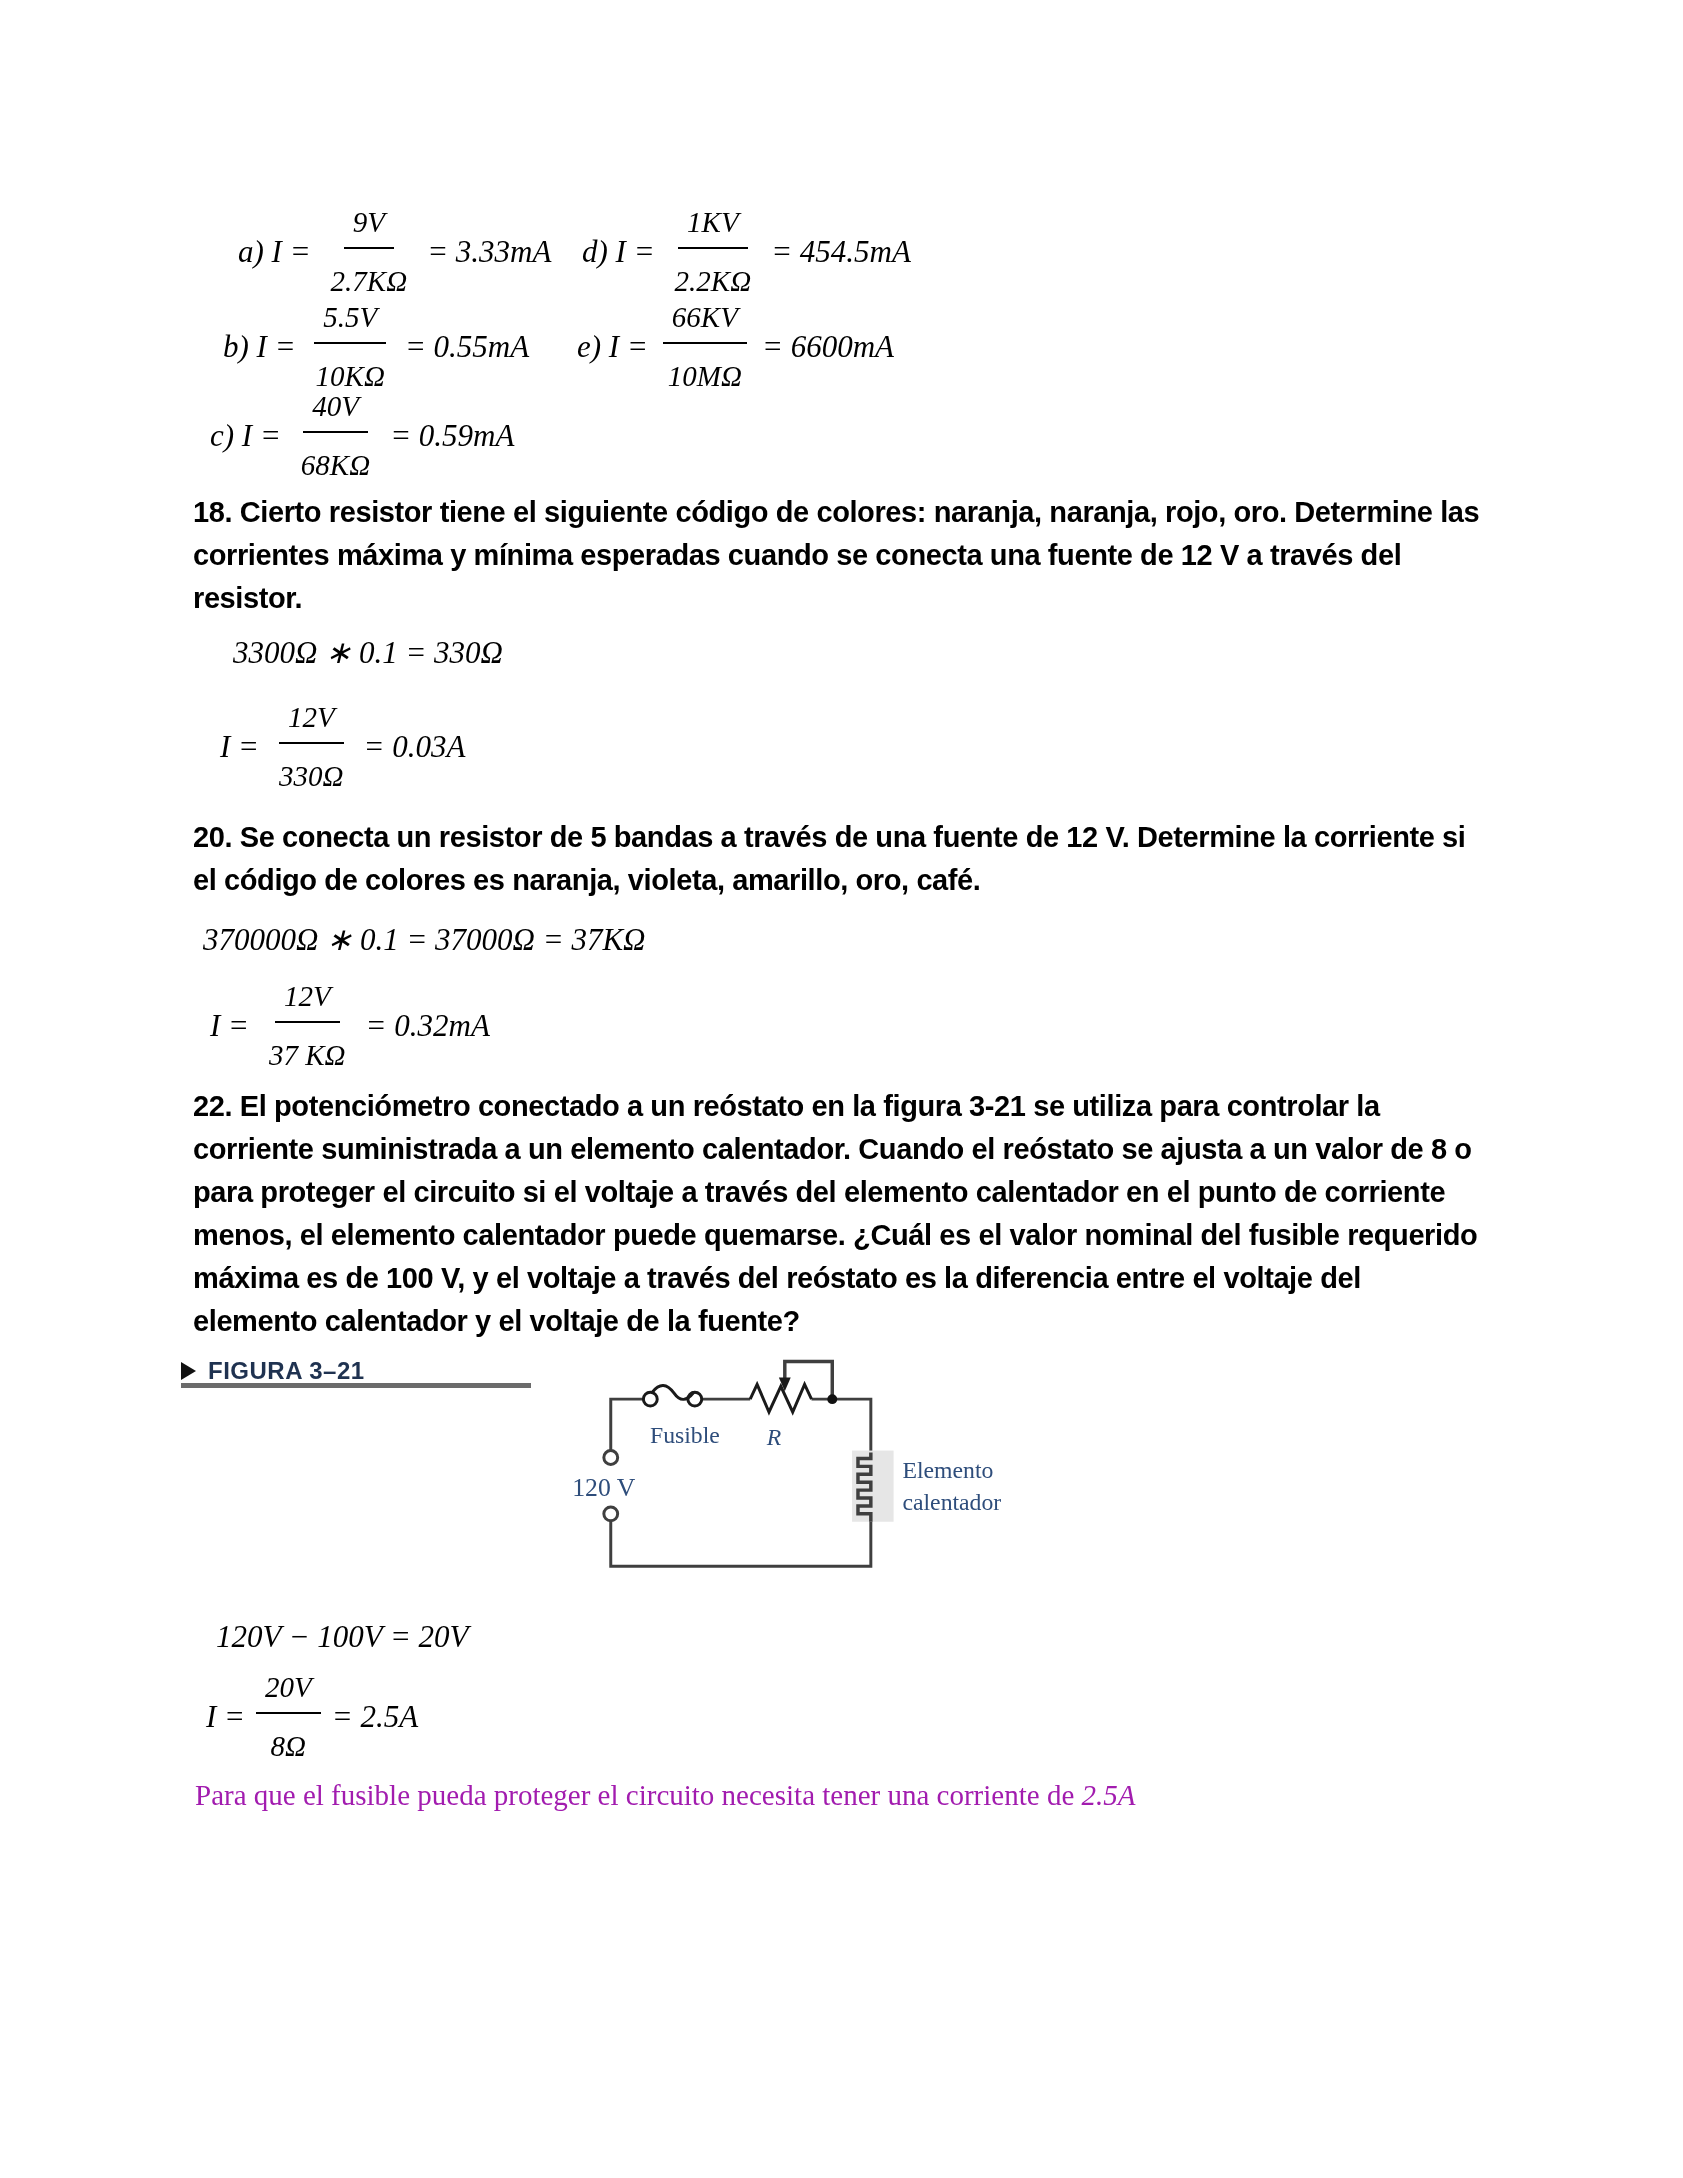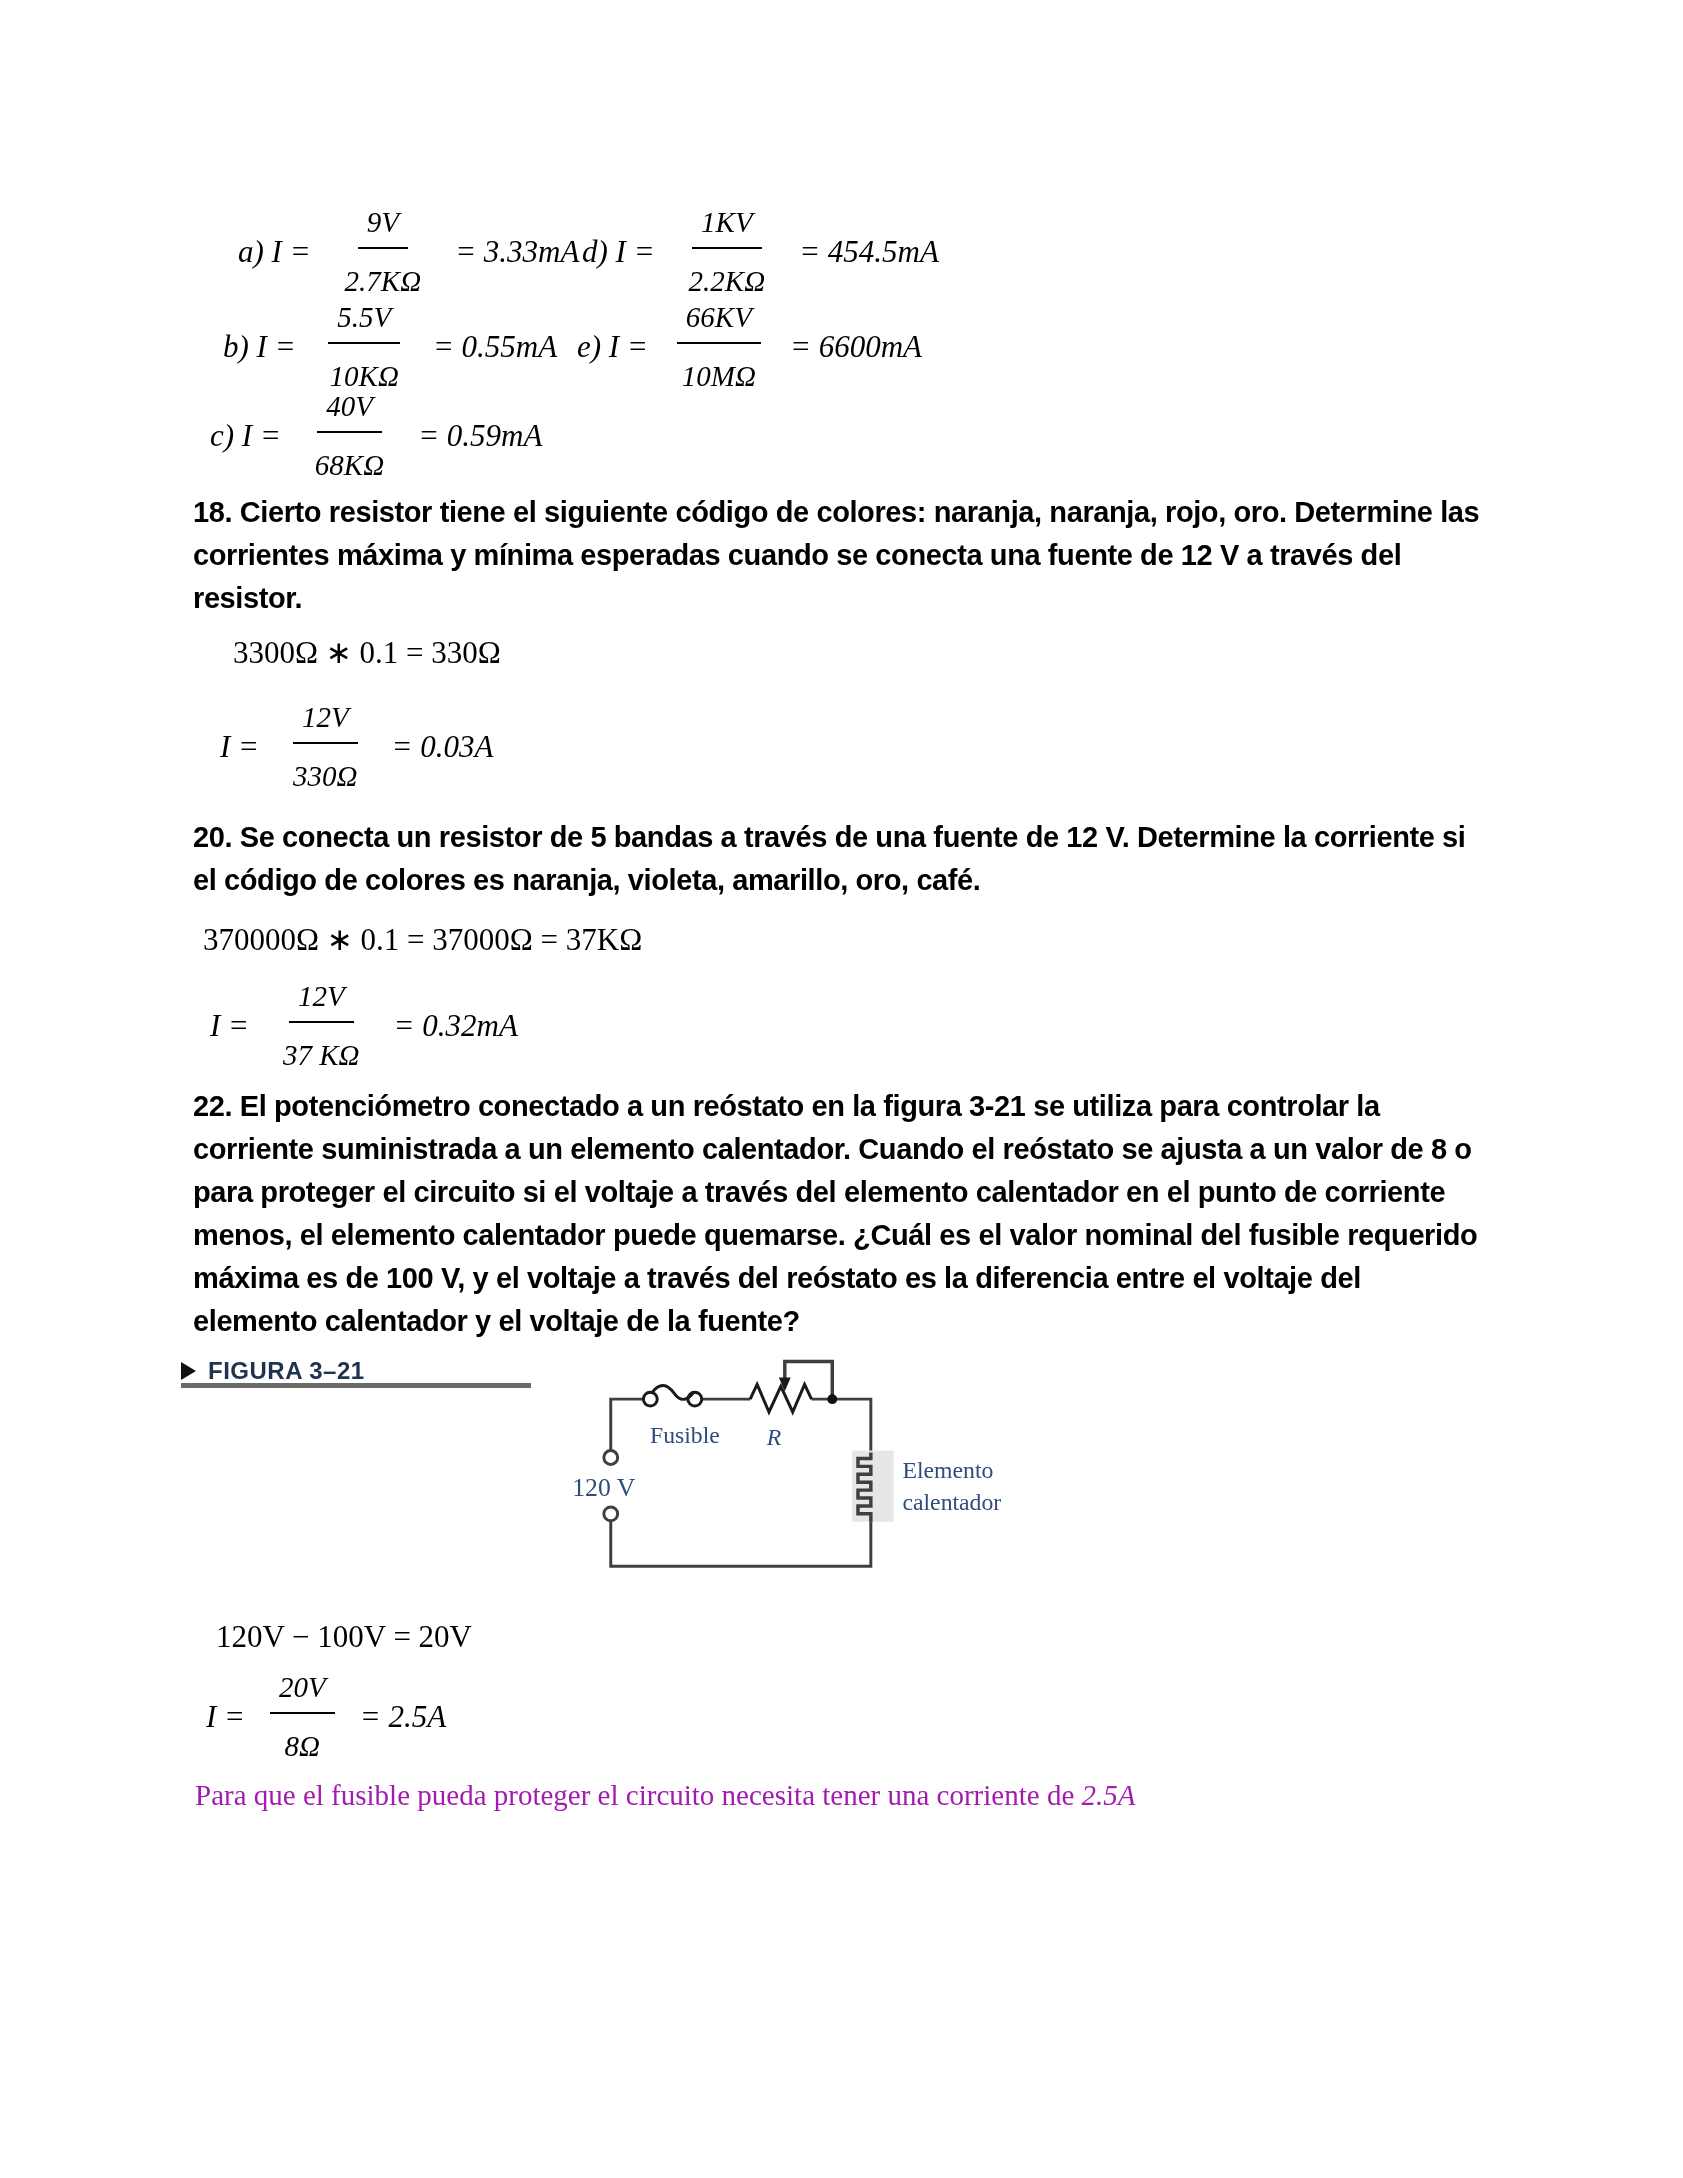--- a/index.html
+++ b/index.html
@@ -2,29 +2,29 @@
 <html><head>
 <meta charset="utf-8">
 <style>
   html,body { margin:0; padding:0; background:#ffffff; }
   .page {
     position:relative; width:1683px; height:2178px; background:#ffffff;
     overflow:hidden; font-family:"Liberation Serif", serif;
   }
   
   .eq {
-    position:absolute; display:flex; align-items:center; gap:25px;
+    position:absolute; display:flex; align-items:center; gap:11px;
     height:87px; color:#000; font-family:"Liberation Serif", serif; font-style:italic;
   }
   .eq .pre, .eq .post { font-size:31px; white-space:nowrap; }
   .frac { display:inline-flex; flex-direction:column; align-items:center; font-size:29px; line-height:1.12; }
   .frac .num { padding:0 9px 9px; border-bottom:2.5px solid #000; white-space:nowrap; }
   .frac .den { padding:16px 9px 0; white-space:nowrap; }
   .eq-line {
-    position:absolute; font-family:"Liberation Serif", serif; 
+    position:absolute; font-family:"Liberation Serif", serif; font-style:italic;
     font-size:31px; color:#000; white-space:nowrap;
   }
   
   .para {
     position:absolute; font-family:"Liberation Sans", sans-serif; font-weight:bold;
     font-size:29px; line-height:43px; letter-spacing:-0.4px; color:#000; white-space:nowrap;
   }
   
   .fig-label {
     position:absolute; display:flex; align-items:center; gap:12px;

